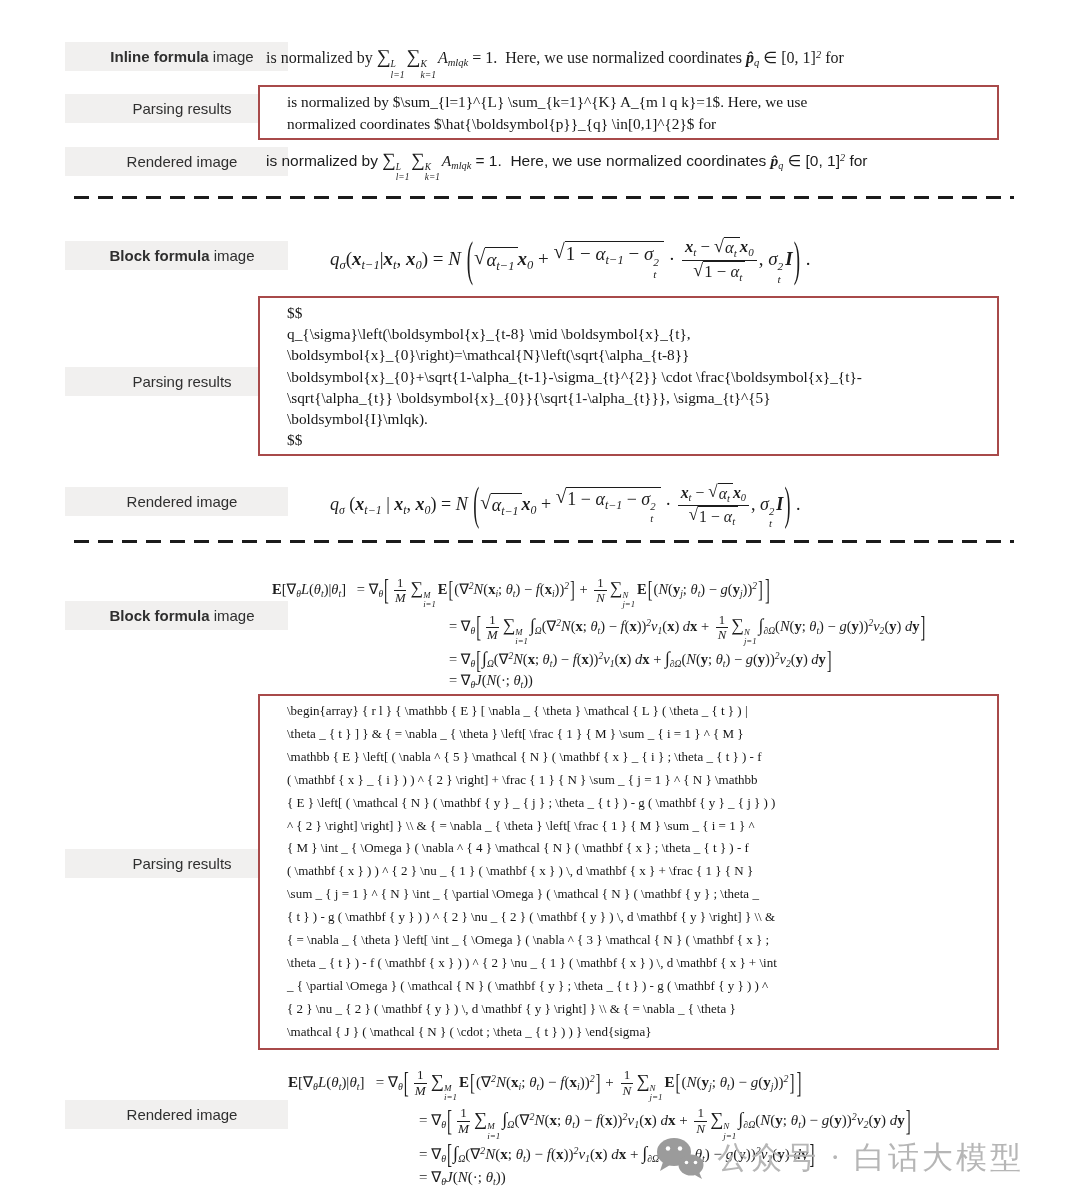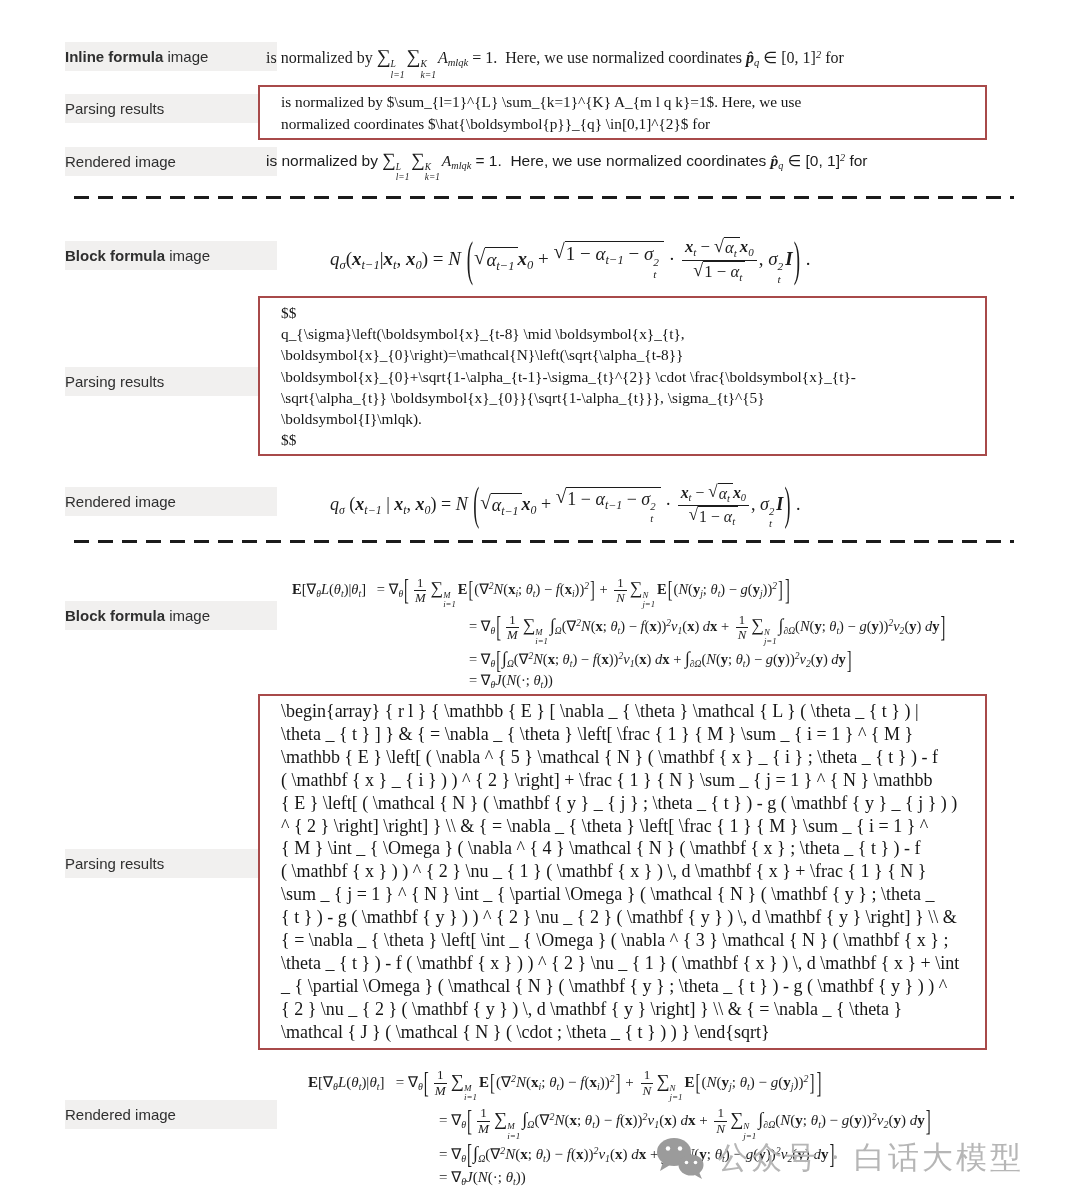--- a/index.html
+++ b/index.html
@@ -1,30 +1,30 @@
 <!DOCTYPE html>
 <html><head>
 <meta charset="utf-8">
 <style>
   html,body{margin:0;padding:0;background:#ffffff;}
   .page{position:relative;width:1080px;height:1200px;background:#fff;overflow:hidden;
         font-family:"Liberation Serif",serif;color:#1c1c1c;}
 
   
   .label{position:absolute;left:65px;width:212px;height:29px;line-height:29px;
-         background:#f1f0ef;color:#2f2f2f;text-align:left;
-         font-family:"Liberation Sans",sans-serif;font-size:15px;}
+         background:#f1f0ef;color:#2f2f2f;text-align:center;
+         font-family:"Liberation Sans",sans-serif;font-size:15px;padding-left:11px;}
   .label b{font-weight:bold;}
 
   
   .redbox{position:absolute;left:258px;width:683px;border:2px solid #a84a4a;
-          background:#fff;padding:4px 21px;font-size:15.3px;line-height:21.5px;color:#151515;}
+          background:#fff;padding:4px 27px;font-size:15.3px;line-height:21.5px;color:#151515;}
   .redbox .code-line{white-space:pre;}
   .box2 .code-line{line-height:21.2px;}
-  .box3 .code-line{line-height:22.9px;font-size:18px;}
+  .box3 .code-line{line-height:22.9px;font-size:13px;}
 
   
   .dash{position:absolute;left:74px;width:940px;height:3px;
         background:repeating-linear-gradient(90deg,#1b1b1b 0 15px,transparent 15px 24px);}
 
   
   .formula{position:absolute;white-space:nowrap;}
   .m-t{white-space:pre;}
   .m-i,.m-cal{font-style:italic;}
   .m-bi{font-style:italic;font-weight:bold;}
@@ -40,21 +40,21 @@
          margin:0 2px;font-size:0.88em;line-height:1.12;text-align:center;}
   .mnum{border-bottom:1.4px solid currentColor;padding:0 3px;}
   .mden{padding:0 3px;}
   .msqrt{display:inline-flex;align-items:flex-start;vertical-align:middle;}
   .mrad{line-height:1.05;font-size:1.08em;}
   .mbar{display:inline-block;border-top:1.5px solid currentColor;padding:0 3px 0 1px;line-height:1.25;}
 
   .sansText .m-t{font-family:"Liberation Sans",sans-serif;}
 
   
-  .eqblock{position:absolute;white-space:nowrap;margin-left:20px;}
+  .eqblock{position:absolute;white-space:nowrap;}
   .eqblock .eq-line{margin-bottom:3px;}
   .eqImage .eq-line:not(:first-child){margin-left:177px;}
   .eqRendered .eq-line:not(:first-child){margin-left:131px;}
 
   
   .watermark{position:absolute;display:flex;align-items:center;gap:12px;color:#b6b6b6;}
   .wm-text{font-family:Liberation Serif, serif;font-size:31px;letter-spacing:3px;}
 </style>
 </head>
 <body>
@@ -205,21 +205,21 @@
       <div class="code-line">{ E } \left[ ( \mathcal { N } ( \mathbf { y } _ { j } ; \theta _ { t } ) - g ( \mathbf { y } _ { j } ) )</div>
       <div class="code-line">^ { 2 } \right] \right] } \\ &amp; { = \nabla _ { \theta } \left[ \frac { 1 } { M } \sum _ { i = 1 } ^</div>
       <div class="code-line">{ M } \int _ { \Omega } ( \nabla ^ { 4 } \mathcal { N } ( \mathbf { x } ; \theta _ { t } ) - f</div>
       <div class="code-line">( \mathbf { x } ) ) ^ { 2 } \nu _ { 1 } ( \mathbf { x } ) \, d \mathbf { x } + \frac { 1 } { N }</div>
       <div class="code-line">\sum _ { j = 1 } ^ { N } \int _ { \partial \Omega } ( \mathcal { N } ( \mathbf { y } ; \theta _</div>
       <div class="code-line">{ t } ) - g ( \mathbf { y } ) ) ^ { 2 } \nu _ { 2 } ( \mathbf { y } ) \, d \mathbf { y } \right] } \\ &amp;</div>
       <div class="code-line">{ = \nabla _ { \theta } \left[ \int _ { \Omega } ( \nabla ^ { 3 } \mathcal { N } ( \mathbf { x } ;</div>
       <div class="code-line">\theta _ { t } ) - f ( \mathbf { x } ) ) ^ { 2 } \nu _ { 1 } ( \mathbf { x } ) \, d \mathbf { x } + \int</div>
       <div class="code-line">_ { \partial \Omega } ( \mathcal { N } ( \mathbf { y } ; \theta _ { t } ) - g ( \mathbf { y } ) ) ^</div>
       <div class="code-line">{ 2 } \nu _ { 2 } ( \mathbf { y } ) \, d \mathbf { y } \right] } \\ &amp; { = \nabla _ { \theta }</div>
-      <div class="code-line">\mathcal { J } ( \mathcal { N } ( \cdot ; \theta _ { t } ) ) } \end{sqrt}</div>
+      <div class="code-line">\mathcal { J } ( \mathcal { N } ( \cdot ; \theta _ { t } ) ) } \end{sigma}</div>
     </div>
 
   <div class="label" style="top:1100px;">
     <span>Rendered image</span>
   </div>
   <div class="eqblock eqRendered" style="left:288px;top:1068px;font-size:15px;">
       <div class="eq-line"><span class="m-ds">E</span><span class="m-t">[∇</span><span class="m-sub">θ</span><span class="m-cal">L</span><span class="m-t">(</span><span class="m-i">θ</span><span class="m-sub">t</span><span class="m-t">)|</span><span class="m-i">θ</span><span class="m-sub">t</span><span class="m-t">]   = ∇</span><span class="m-sub">θ</span><span class="m-big" style="transform: scaleY(2);">[</span><span class="mfrac">
           <span class="mnum"><span class="m-t">1</span></span>
           <span class="mden"><span class="m-i">M</span></span>
         </span><span class="m-op">∑</span><span class="mss">

